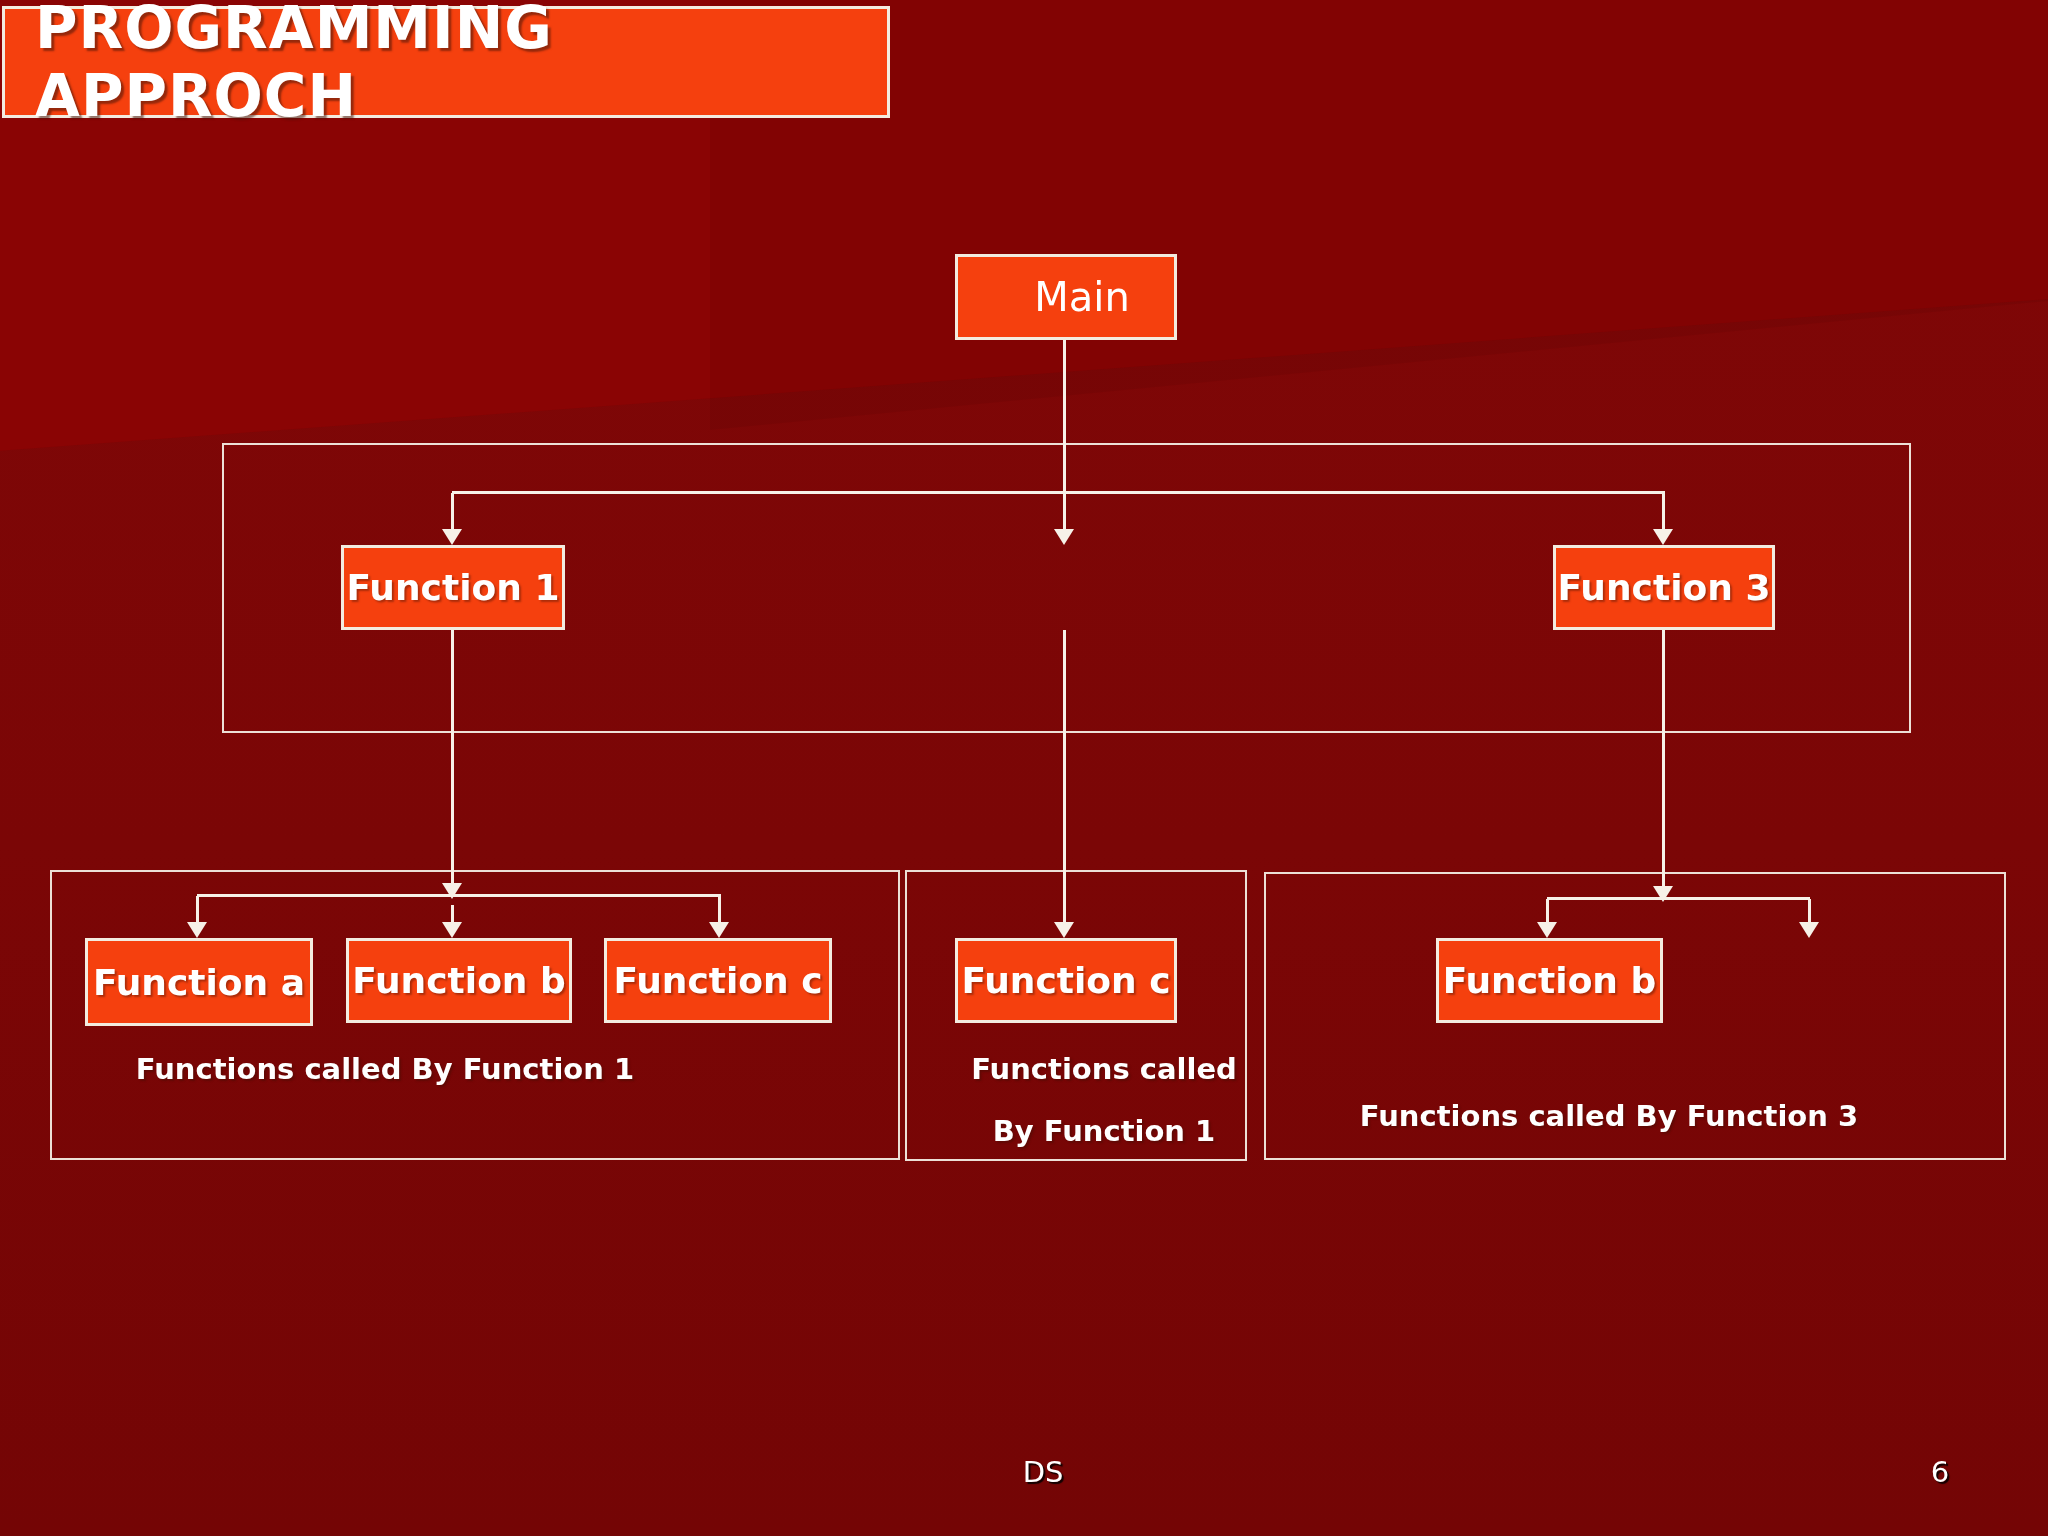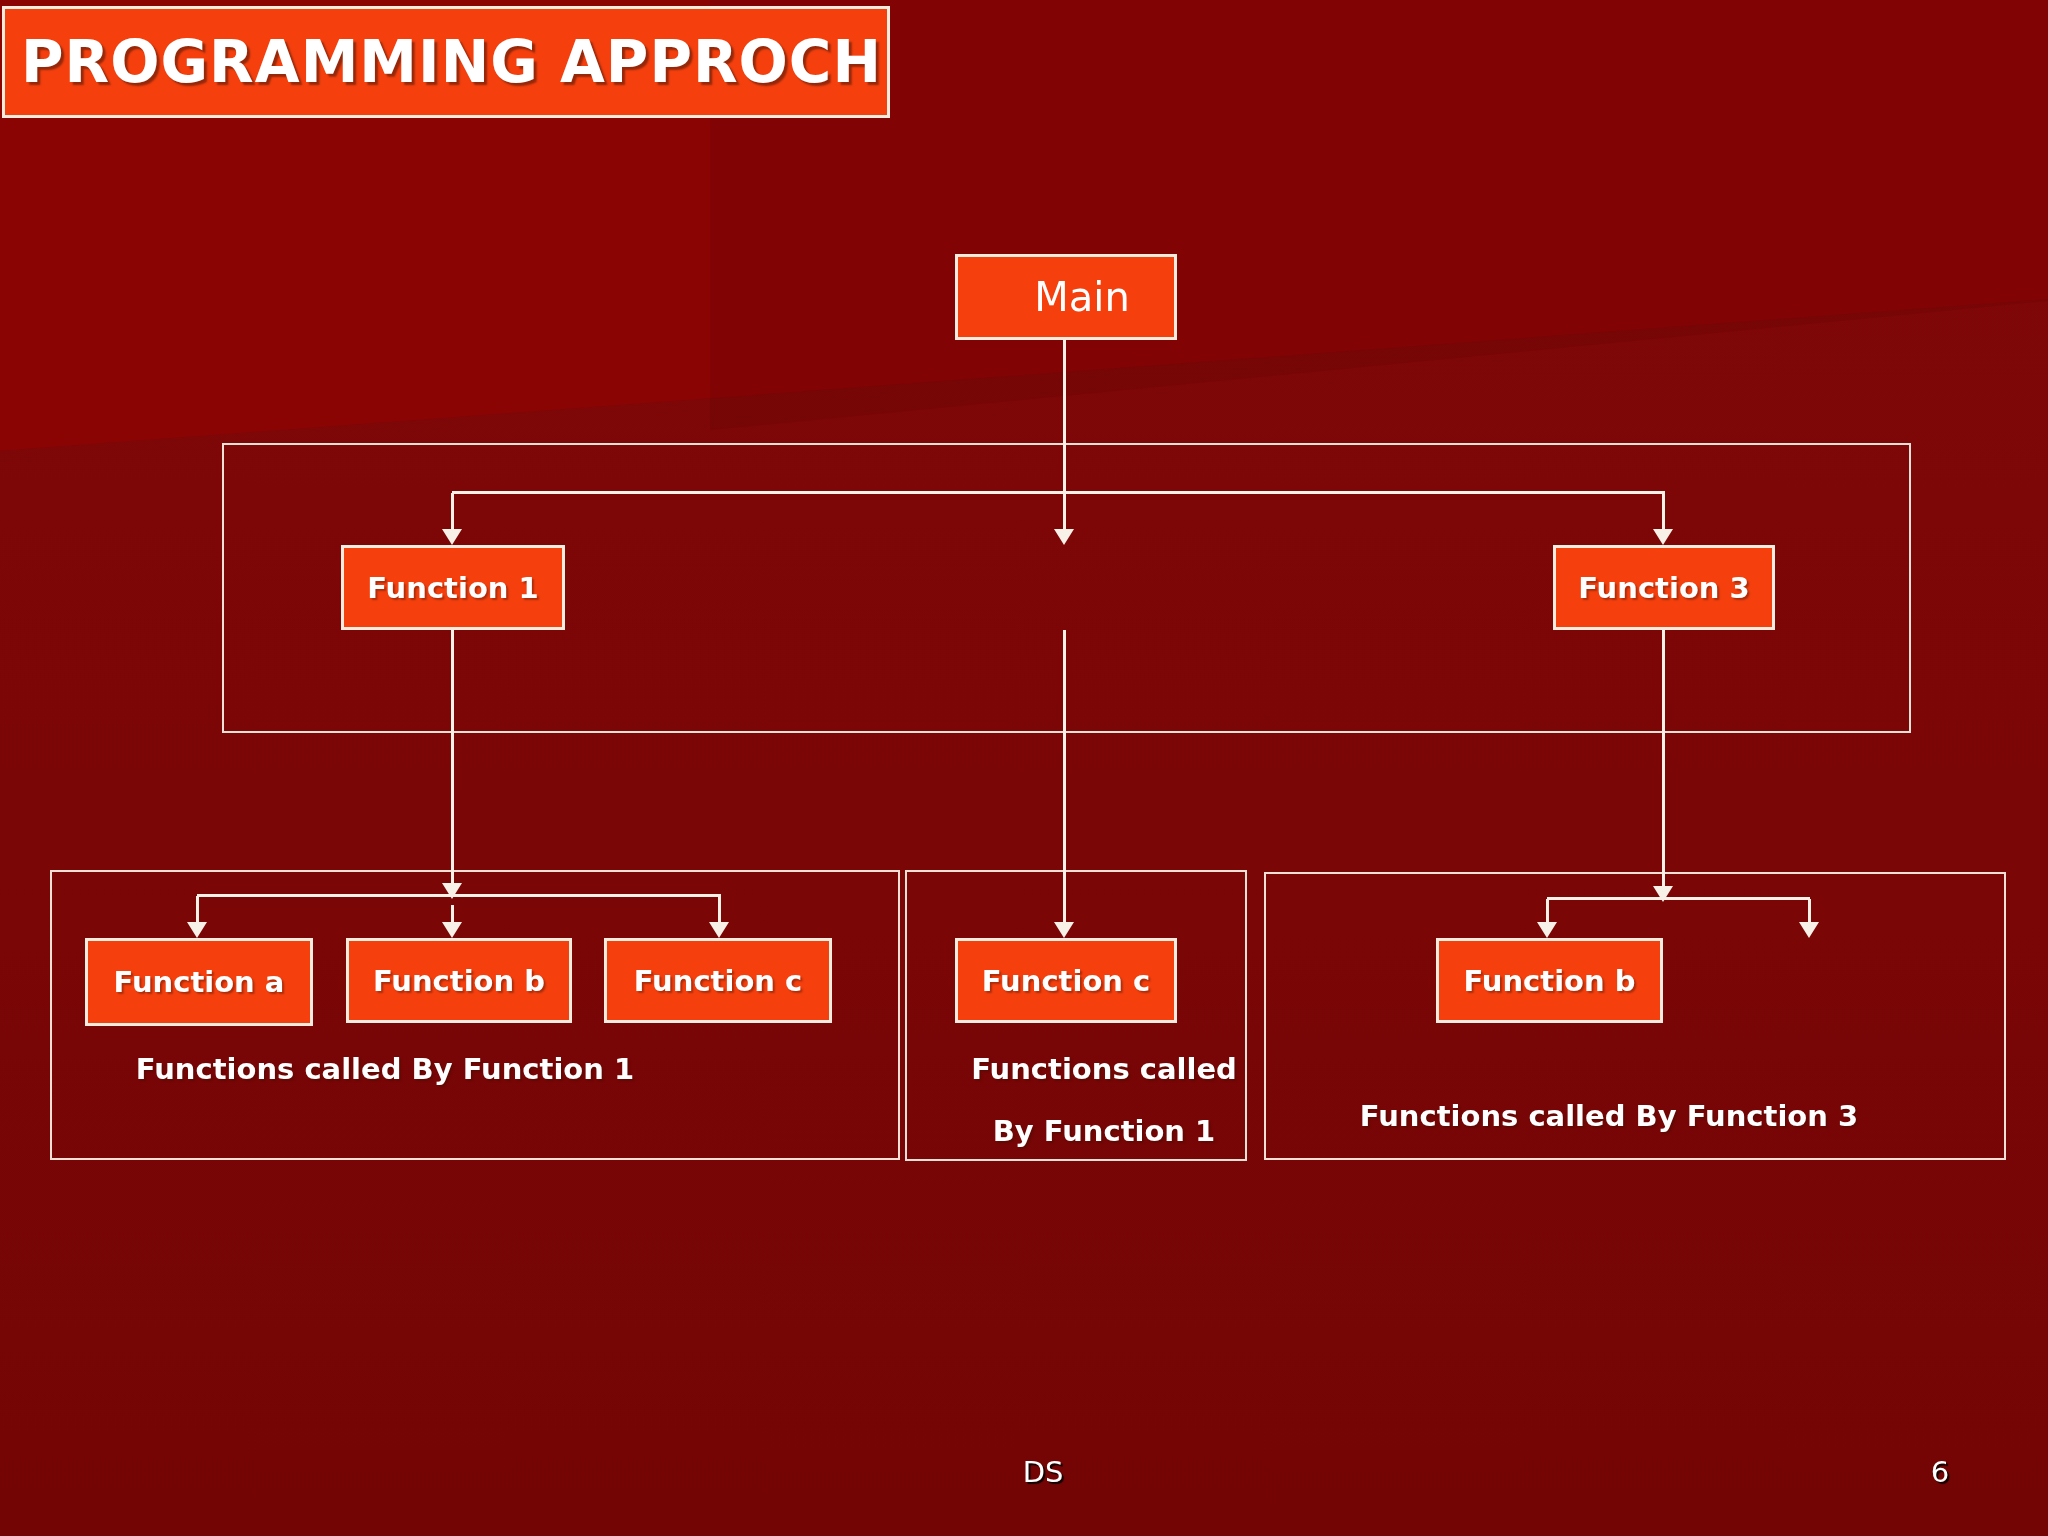--- a/index.html
+++ b/index.html
@@ -11,29 +11,29 @@
   .bg-band { position:absolute; left:0; top:0; width:2048px; height:460px;
     background:#8A0404;
     clip-path:polygon(0 0,100% 0,100% 65%,0 98%); }
   .bg-band-right { position:absolute; left:710px; top:0; width:1338px; height:430px;
     background:rgba(0,0,0,0.05);
     clip-path:polygon(0 0,100% 0,100% 70%,0 100%); }
 
   .title-box {
     position:absolute; left:2px; top:6px; width:888px; height:112px;
     background:#F5400E; border:3px solid #F3ECE0; box-sizing:border-box;
-    display:flex; align-items:center; padding-left:16px;
+    display:flex; align-items:center; padding-left:30px;
     color:#FFFFFF; font-size:58px; font-weight:bold; letter-spacing:1px;
     text-shadow:3px 3px 2px rgba(70,20,10,0.55);
   }
 
   .node {
     position:absolute; background:#F5400E; border:3px solid #F3ECE0; box-sizing:border-box;
     display:flex; align-items:center; justify-content:center;
-    color:#FFFFFF; font-weight:bold; font-size:29px;
+    color:#FFFFFF; font-weight:bold; font-size:36px;
     text-shadow:2px 2px 2px rgba(60,15,5,0.4);
   }
   .node.root { font-weight:normal; font-size:40px; text-shadow:none;padding-left:32px; }
 
   .groupbox {
     position:absolute; border:2px solid rgba(243,236,227,0.95); box-sizing:border-box;
     background:transparent;
   }
   .caption {
     position:absolute; color:#FFFFFF; font-weight:bold; font-size:29px;

